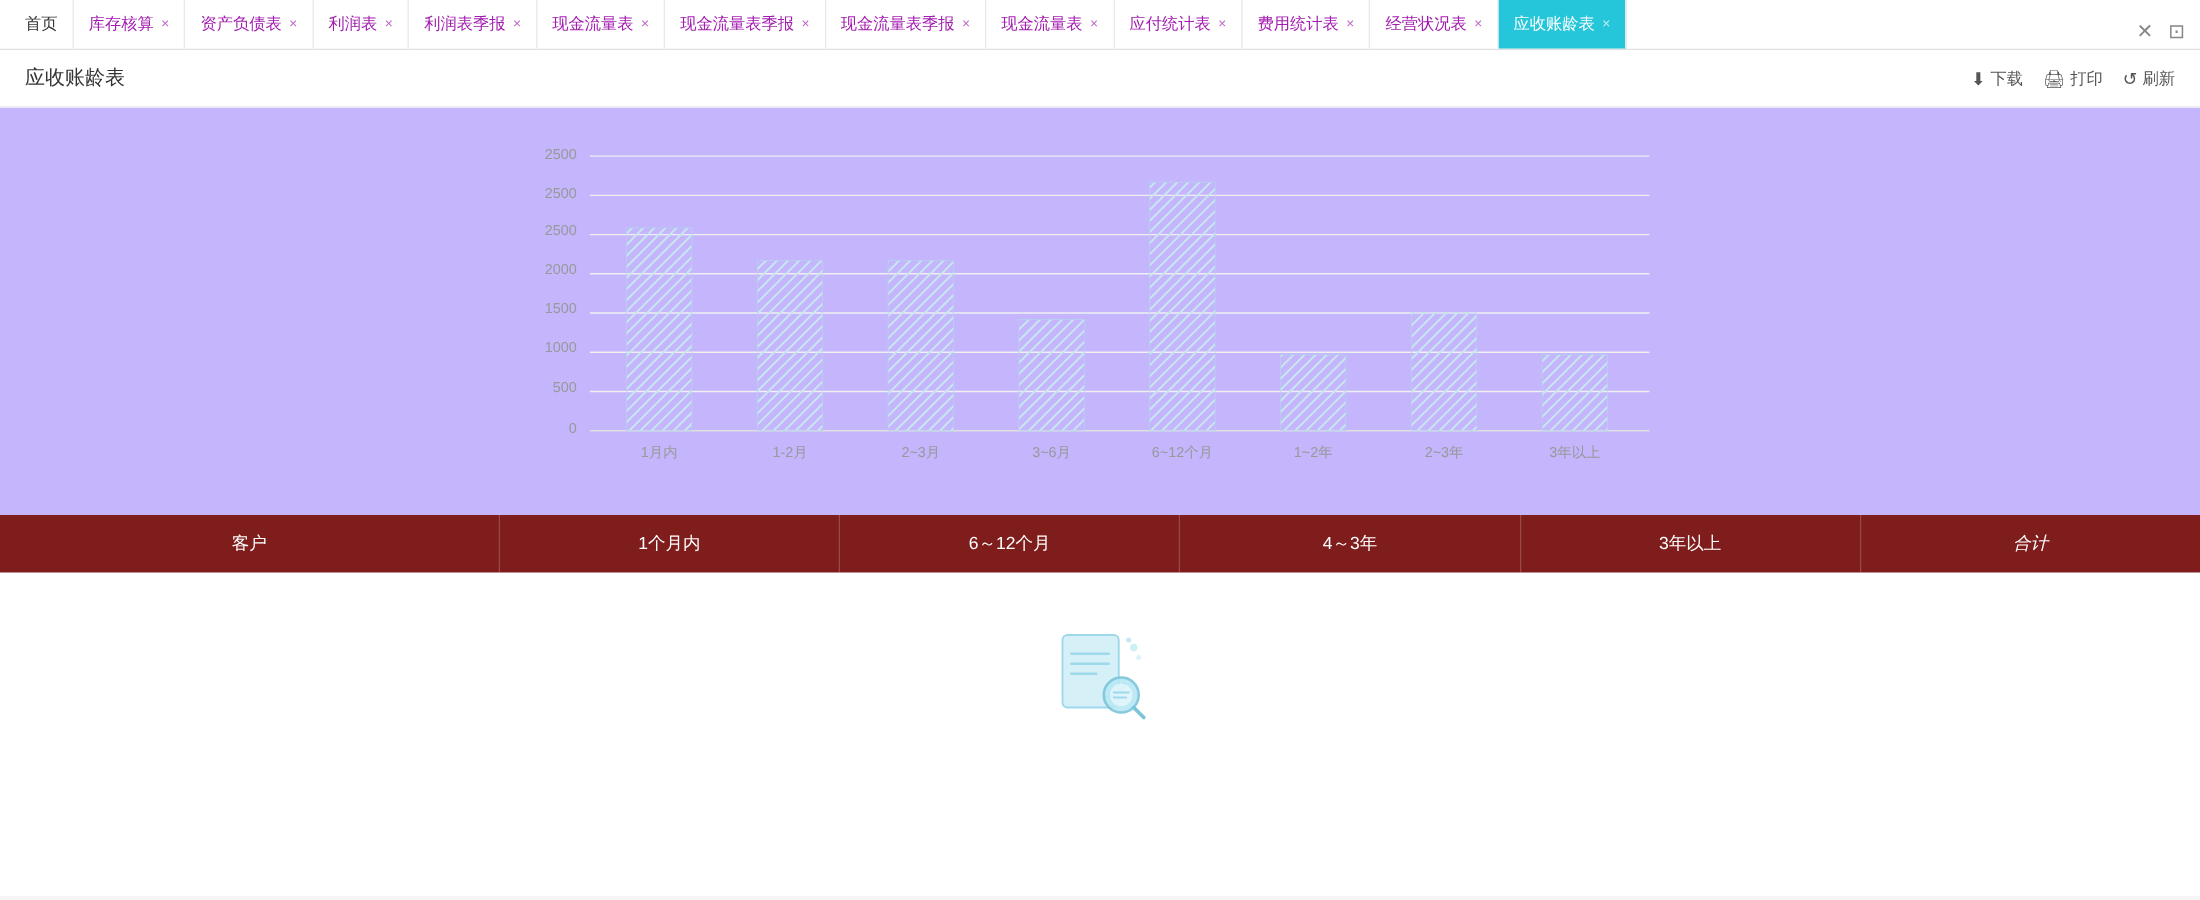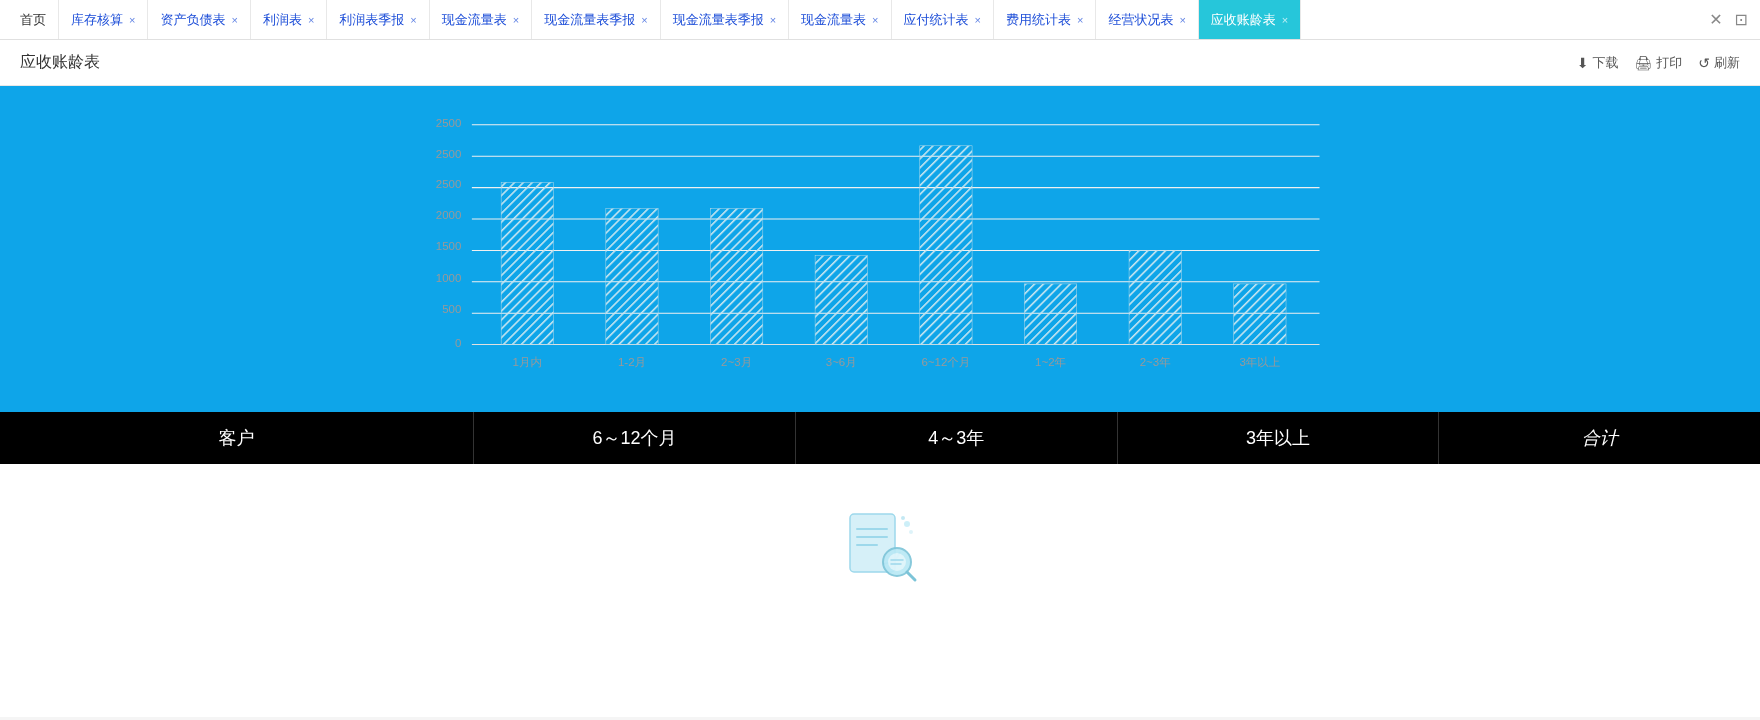--- a/index.html
+++ b/index.html
@@ -1,38 +1,38 @@
 <!DOCTYPE html>
 <html><head>
   <meta charset="utf-8">
   <style>
     * { margin: 0; padding: 0; box-sizing: border-box; }
     body { font-family: "Microsoft YaHei", "PingFang SC", sans-serif; font-size: 13px; background: #f5f5f5; color: #333; overflow: hidden; }
 
     
     .tab-bar {
       display: flex;
-      align-items: center;
+      align-items: flex-end;
       background: #fff;
       border-bottom: 1px solid #e0e0e0;
       height: 40px;
       padding: 0 8px;
       overflow-x: auto;
       white-space: nowrap;
       flex-shrink: 0;
     }
     .tab-bar::-webkit-scrollbar { height: 0; }
     .tab-item {
       display: inline-flex;
       align-items: center;
       padding: 0 12px;
       height: 40px;
       cursor: pointer;
       font-size: 13px;
-      color: #1d4ed8;
+      color: #a21caf;
       border-right: 1px solid #e8e8e8;
       white-space: nowrap;
       flex-shrink: 0;
     }
     .tab-item:first-child { color: #333; border-right: 1px solid #e8e8e8; }
     .tab-item.active {
       background: #26c6da;
       color: #fff;
     }
     .tab-item .tab-close {
@@ -89,36 +89,36 @@
     .main-content {
       background: #fff;
       margin: 0;
       height: calc(720px - 40px - 49px);
       overflow-y: auto;
     }
 
     
     .chart-area {
       padding: 20px 40px 10px;
-      background: #0ea5e9;
+      background: #c4b5fd;
     }
 
     
     .chart-container {
       width: 100%;
       max-width: 900px;
       margin: 0 auto;
     }
 
     
     .table-header {
       display: flex;
-      background: #000000;
+      background: #7f1d1d;
       color: #fff;
-      font-size: 18px;
+      font-size: 14px;
     }
     .th-cell {
       flex: 1;
       text-align: center;
       padding: 14px 8px;
       border-right: 1px solid rgba(255,255,255,0.2);
     }
     .th-cell:first-child { flex: 1.5; }
     .th-cell:last-child { border-right: none; font-style: italic; }
 
@@ -268,20 +268,21 @@
         <text x="493" y="248" font-size="11" fill="#999" text-anchor="middle">6~12个月</text>
         <text x="593" y="248" font-size="11" fill="#999" text-anchor="middle">1~2年</text>
         <text x="693" y="248" font-size="11" fill="#999" text-anchor="middle">2~3年</text>
         <text x="793" y="248" font-size="11" fill="#999" text-anchor="middle">3年以上</text>
       </svg>
     </div>
   </div>
 
   <div class="table-header">
     <div class="th-cell">客户</div>
+    <div class="th-cell">1个月内</div>
     <div class="th-cell">6～12个月</div>
     <div class="th-cell">4～3年</div>
     <div class="th-cell">3年以上</div>
     <div class="th-cell">合计</div>
   </div>
 
   <div class="empty-state">
     <svg class="empty-icon" viewBox="0 0 90 90" xmlns="http://www.w3.org/2000/svg">
 
       <rect x="15" y="10" width="45" height="58" rx="4" fill="#d6f0f8" stroke="#9dd8eb" stroke-width="1.5"></rect>

